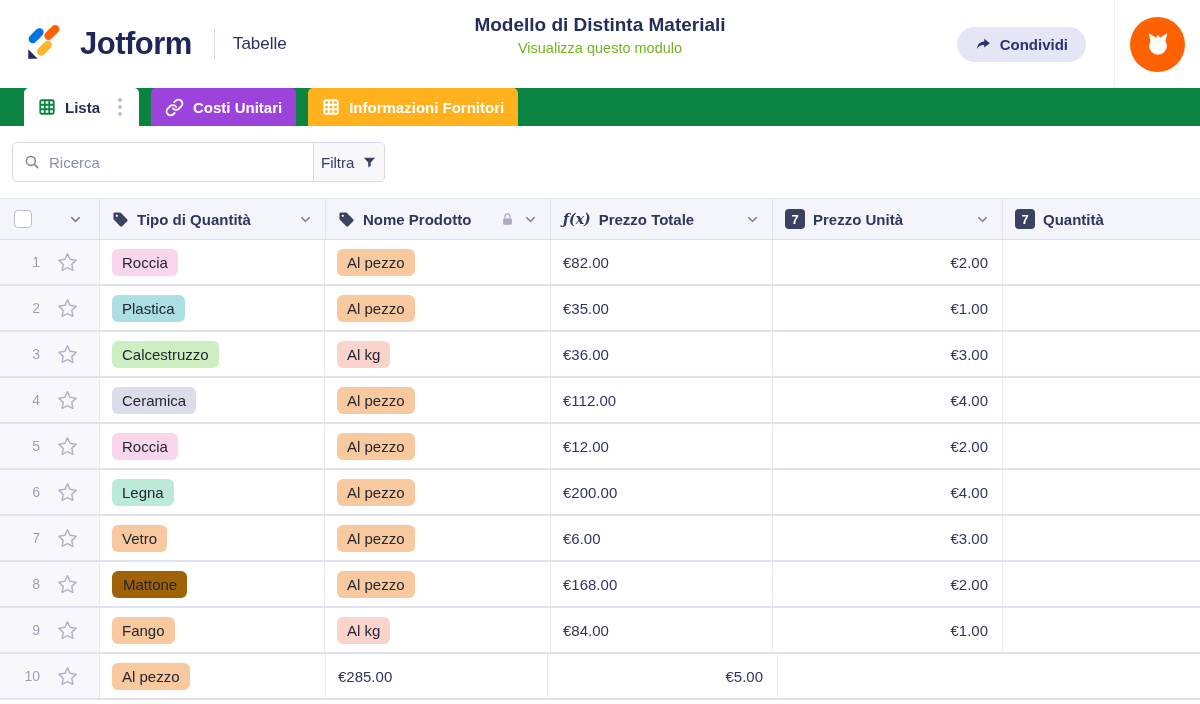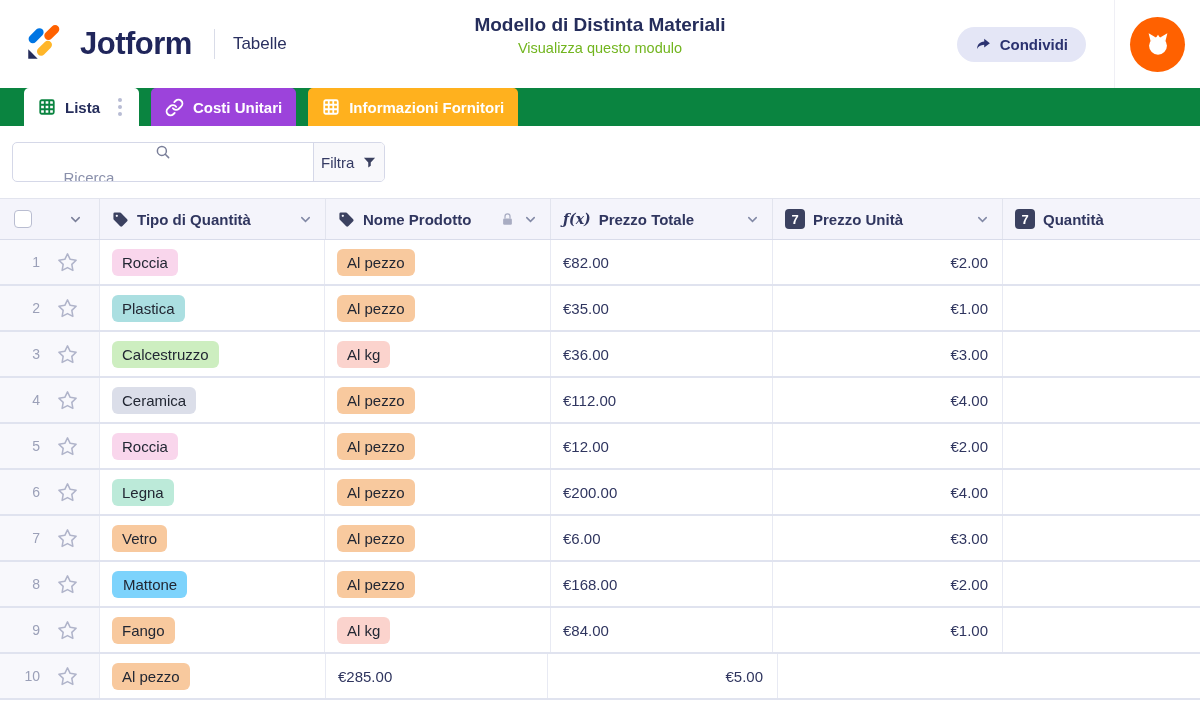--- a/index.html
+++ b/index.html
@@ -30,21 +30,21 @@
          border-radius:5px 5px 0 0; font-size:15px; font-weight:bold; cursor:pointer; }
   .tab-active { background:#fff; color:#252D5B; }
   .tab-purple { background:#9C43DB; color:#fff; }
   .tab-orange { background:#FFB11E; color:#fff; }
   .kebab { display:flex; flex-direction:column; gap:3px; margin-left:6px; padding:3px; cursor:pointer; }
   .kebab span { width:4px; height:4px; border-radius:50%; background:#B8BCD4; }
 
   
   .toolbar { height:72px; background:#fff; display:flex; align-items:center; padding:0 12px; }
   .search-group { display:flex; height:40px; border:1px solid #D5D8E8; border-radius:5px; overflow:hidden; background:#fff; }
-  .search-box { display:flex; align-items:center; width:300px; padding:0 10px; gap:8px;flex-direction:column; }
+  .search-box { display:flex; align-items:center; width:300px; padding:0 10px; gap:8px; }
   .search-box input { border:none; outline:none; flex:1; font-size:15px; color:#2B3270; font-family:inherit; background:transparent; }
   .search-box input::placeholder { color:#8A90AB; }
   .filter-btn { display:flex; align-items:center; gap:8px; padding:0 7px; border-left:1px solid #D5D8E8;
                 background:#F8F8FB; font-size:15px; color:#343A63; cursor:pointer; }
 
   
   .table-wrap { width:1200px; overflow:hidden; }
   .tbl { width:1231px; }
   .thead { display:flex; height:42px; background:#F4F4FB; border-top:1px solid #E2E4EE; border-bottom:1px solid #D9DCEA; }
   .th { display:flex; align-items:center; gap:8px; padding:0 12px; font-size:15px; font-weight:bold; color:#30365F;
@@ -425,21 +425,21 @@
           <div class="trow">
     <div class="cell col-select select-cell">
       <span class="rownum">8</span>
       <span class="star-btn">
         <svg width="23" height="23" viewBox="0 0 24 24" fill="none" stroke="#B0B4CA" stroke-width="1.6" stroke-linejoin="round">
           <path d="M12 3l2.8 5.7 6.2.9-4.5 4.4 1.1 6.2L12 17.3l-5.6 2.9 1.1-6.2L3 9.6l6.2-.9L12 3z"></path>
         </svg>
       </span>
     </div>
     <div class="cell col-product">
-      <span class="badge" style="background: #7dd3fc; padding-left: 11px;">Mattone</span>
+      <span class="badge" style="background: #a16207; padding-left: 11px;">Mattone</span>
     </div>
     <div class="cell col-qtytype">
       <span class="badge" style="background: rgb(248, 201, 158);">Al pezzo</span>
     </div>
     <div class="cell col-total">
       <span>€168.00</span>
     </div>
     <div class="cell col-unit">
       <span>€2.00</span>
     </div>

